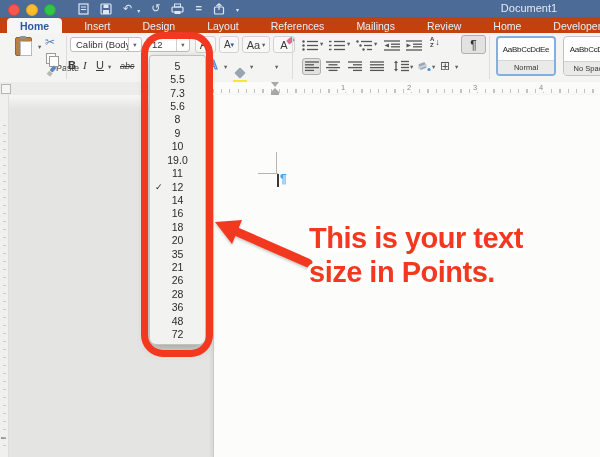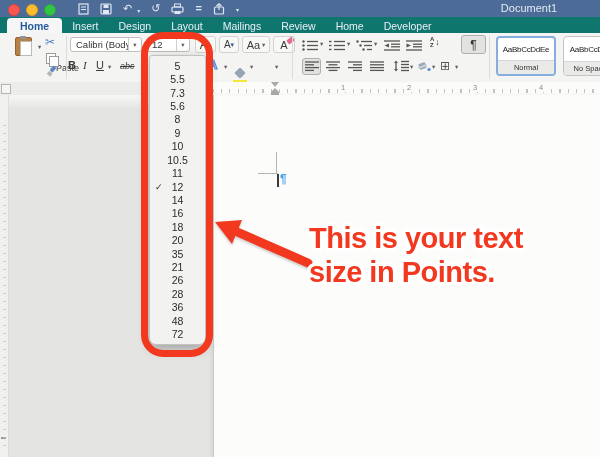--- a/index.html
+++ b/index.html
@@ -15,21 +15,21 @@
   .light.red{background:#f7574e;border:.5px solid #e0443c;}
   .light.yellow{background:#fbbd2e;border:.5px solid #e0a524;}
   .light.green{background:#32c546;border:.5px solid #27a839;}
   .qat{left:78px;top:0;height:17px;display:flex;align-items:center;gap:11px;color:#dfe7f2;}
   .qat .g{font-size:11px;line-height:11px;}
   .qat svg{display:block;}
   .qat .mini{font-size:6px;margin-left:-6px;margin-top:4px;}
   .doctitle{left:529px;top:2px;transform:translateX(-50%);color:#e3eaf4;font-size:11px;white-space:nowrap;}
 
   
-  .tabrow{left:0;top:17px;width:600px;height:16px;background:#0f766e;display:flex;align-items:flex-end;padding-left:7px;box-sizing:border-box;}
+  .tabrow{left:0;top:17px;width:600px;height:16px;background:#c2410c;display:flex;align-items:flex-end;padding-left:7px;box-sizing:border-box;gap:12px;}
   .tab{font-size:10.5px;color:#e9effa;padding:2px 10px 1px 10px;white-space:nowrap;}
   .tab.active{background:#f5f6f5;color:#2a5a9e;border-radius:4px 4px 0 0;font-weight:bold;padding:2px 13px 1px 13px;}
 
   
   .ribbon{left:0;top:33px;width:600px;height:49px;background:#f4f4f2;border-bottom:1px solid #cfcfcd;}
   .sep{width:1px;background:#dcdcda;top:3px;height:43px;}
   .btnbox{border:1px solid #d2d2d0;background:#f8f8f6;border-radius:3px;display:flex;align-items:center;justify-content:center;box-sizing:border-box;}
   .btnbox.sel{background:#e2e2e0;border-color:#b0b0ae;}
   .car{font-size:6.5px;color:#5e5e5c;line-height:6px;}
   .glyphbtn{display:flex;align-items:center;justify-content:center;}
@@ -161,20 +161,21 @@
     <span class="mini" style="margin-left:0;margin-top:2px">▾</span>
   </div>
   <div class="abs doctitle">Document1</div>
 </div>
 
 <div class="abs tabrow" id="tabs">
     <div class="tab active">Home</div>
     <div class="tab">Insert</div>
     <div class="tab">Design</div>
     <div class="tab">Layout</div>
+    <div class="tab">References</div>
     <div class="tab">Mailings</div>
     <div class="tab">Review</div>
     <div class="tab">Home</div>
     <div class="tab">Developer</div>
   </div>
 
 <div class="abs ribbon">
 
   <div class="abs" style="left:8px;top:4px;width:30px;text-align:center;">
     <div class="clipboard-board" style="margin:0 auto;">
@@ -394,21 +395,21 @@
     <div class="size-item">
       <span>8</span>
     </div>
     <div class="size-item">
       <span>9</span>
     </div>
     <div class="size-item">
       <span>10</span>
     </div>
     <div class="size-item">
-      <span>10.5</span>
+      <span>19.0</span>
     </div>
     <div class="size-item">
       <span>11</span>
     </div>
     <div class="size-item selected">
       <span class="check">✓</span>
       <span>12</span>
     </div>
     <div class="size-item">
       <span>14</span>

